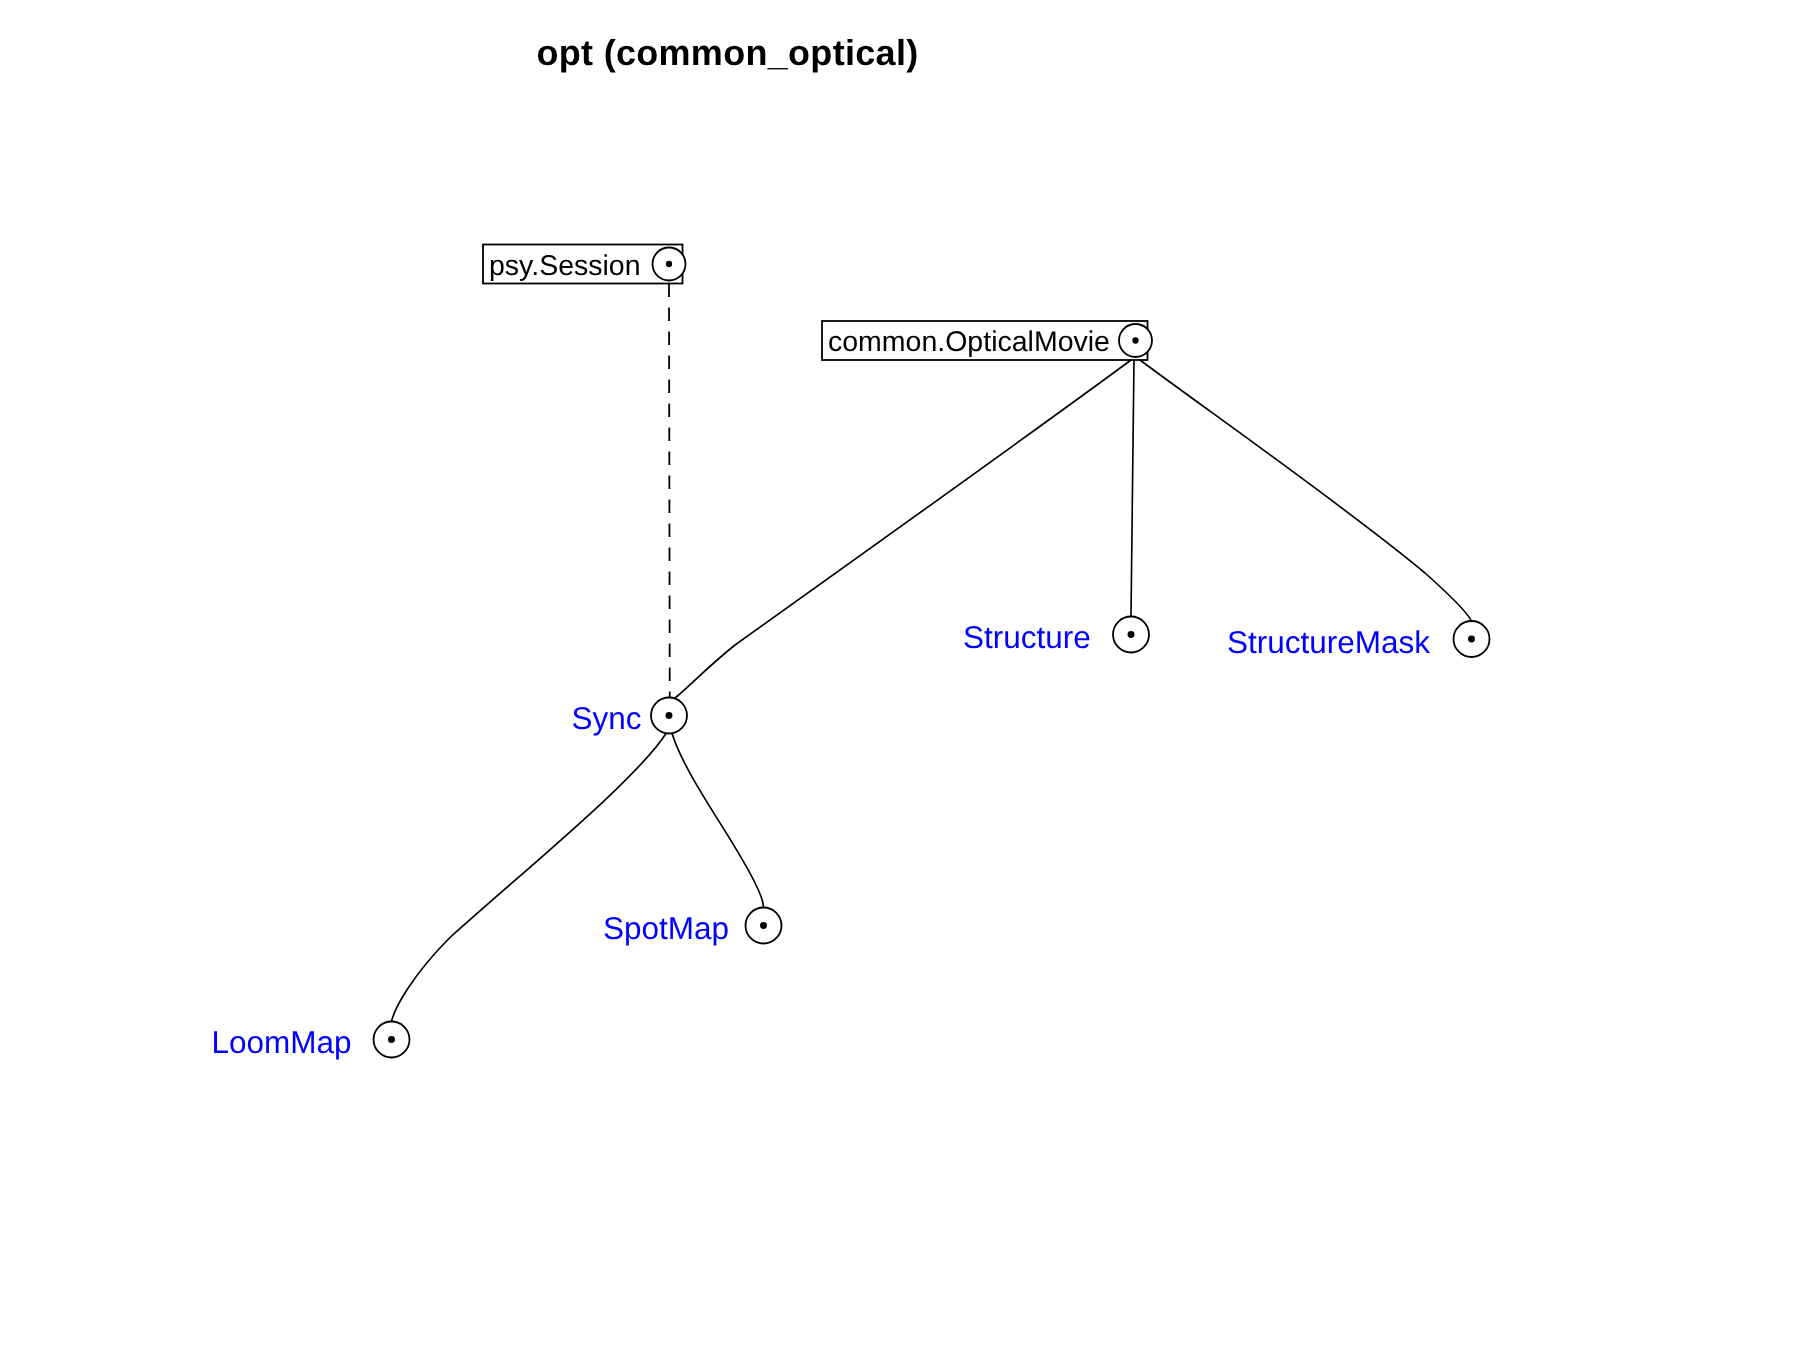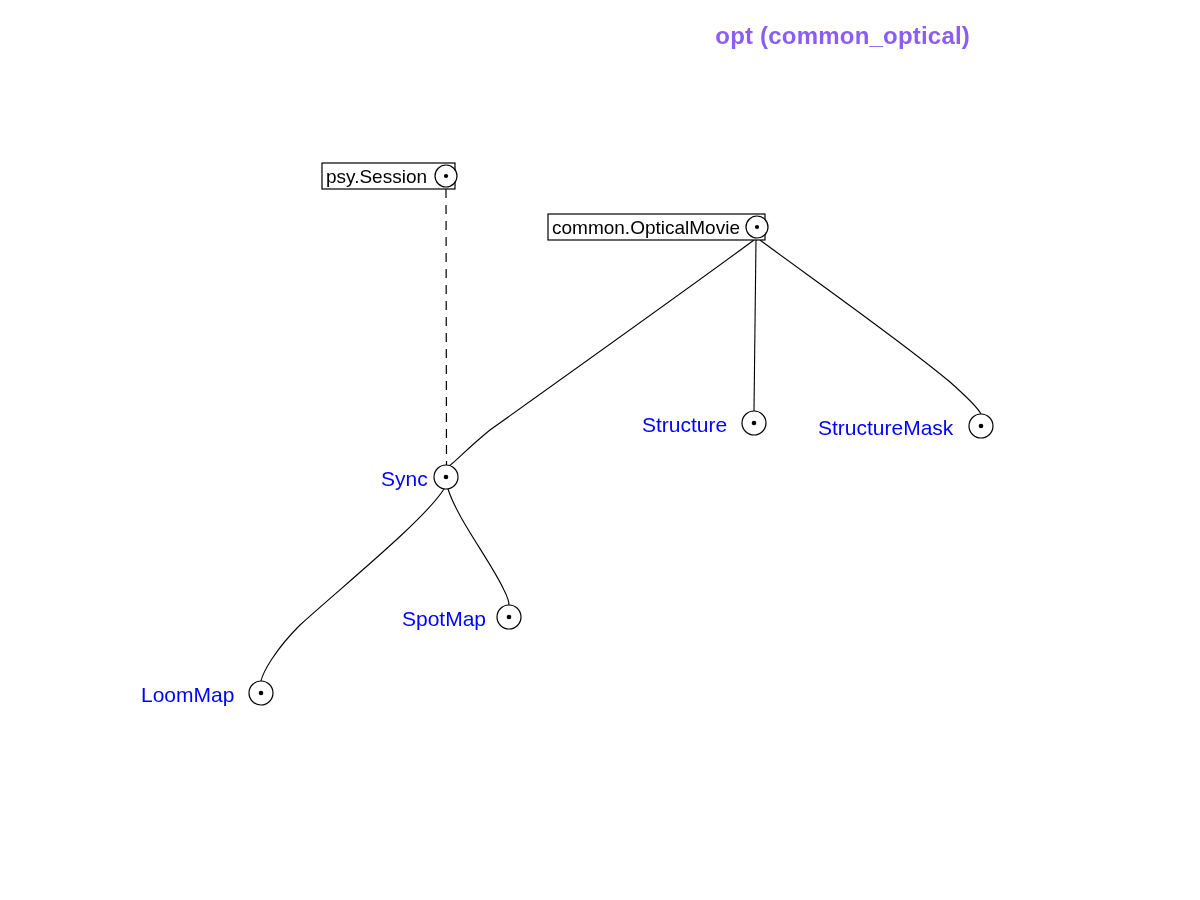--- a/index.html
+++ b/index.html
@@ -13,25 +13,25 @@
     height: 900px;
     background: #ffffff;
     overflow: hidden;
     font-family: "Liberation Sans", sans-serif;
   }
   #title {
     position: absolute;
     left: 0;
     top: 22px;
     width: 970px;
-    text-align: right;
+    text-align: center;
     font-family: "Liberation Sans", sans-serif;
     font-size: 24px;
     font-weight: bold;
-    color: #8b5cf6;
+    color: #000000;
     letter-spacing: 0.2px;
   }
   #erd-svg {
     position: absolute;
     left: 0;
     top: 0;
     width: 1200px;
     height: 900px;
   }
   .node-label-rect {

